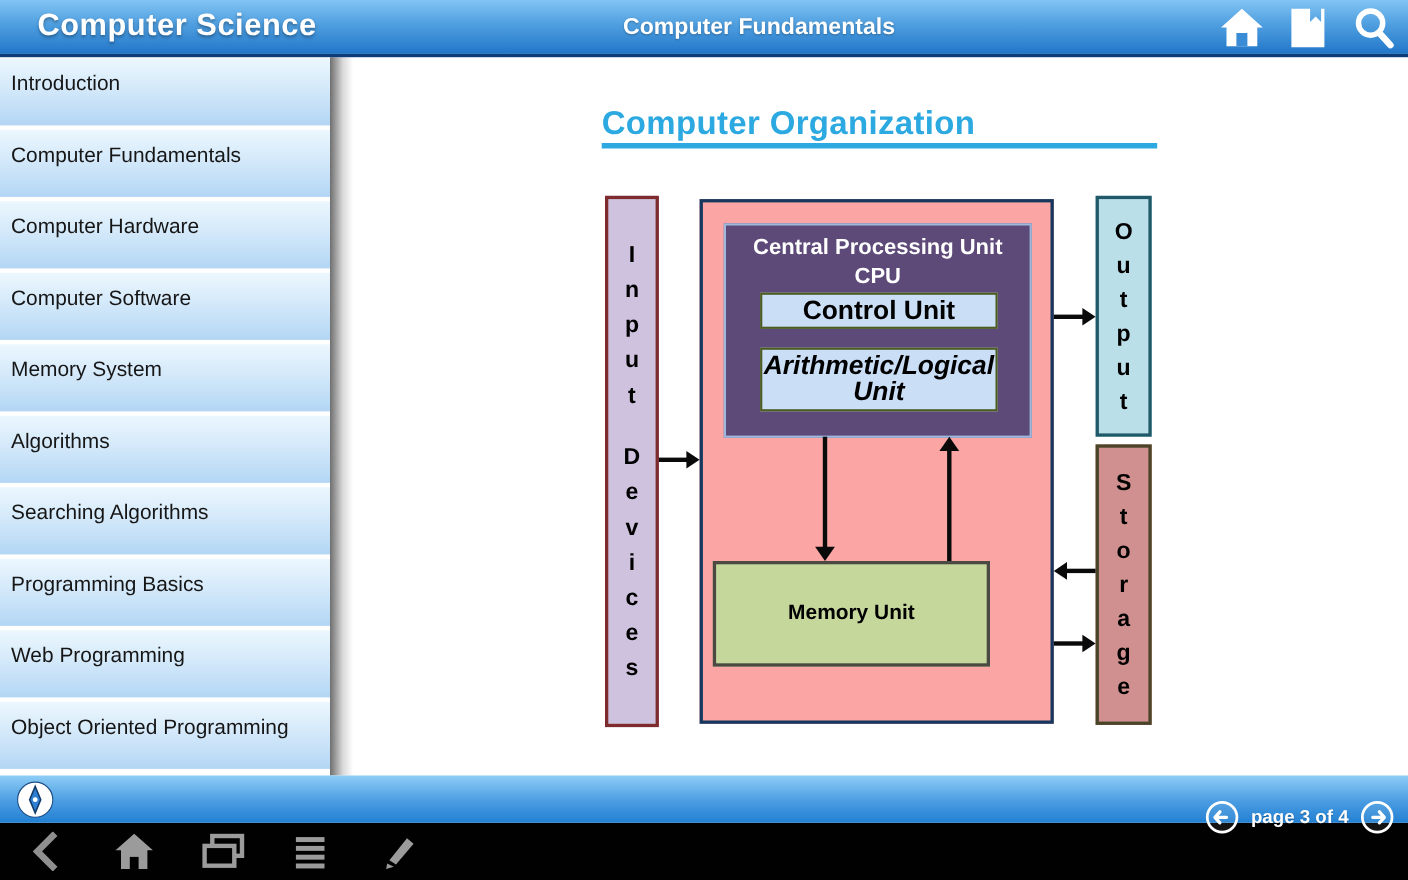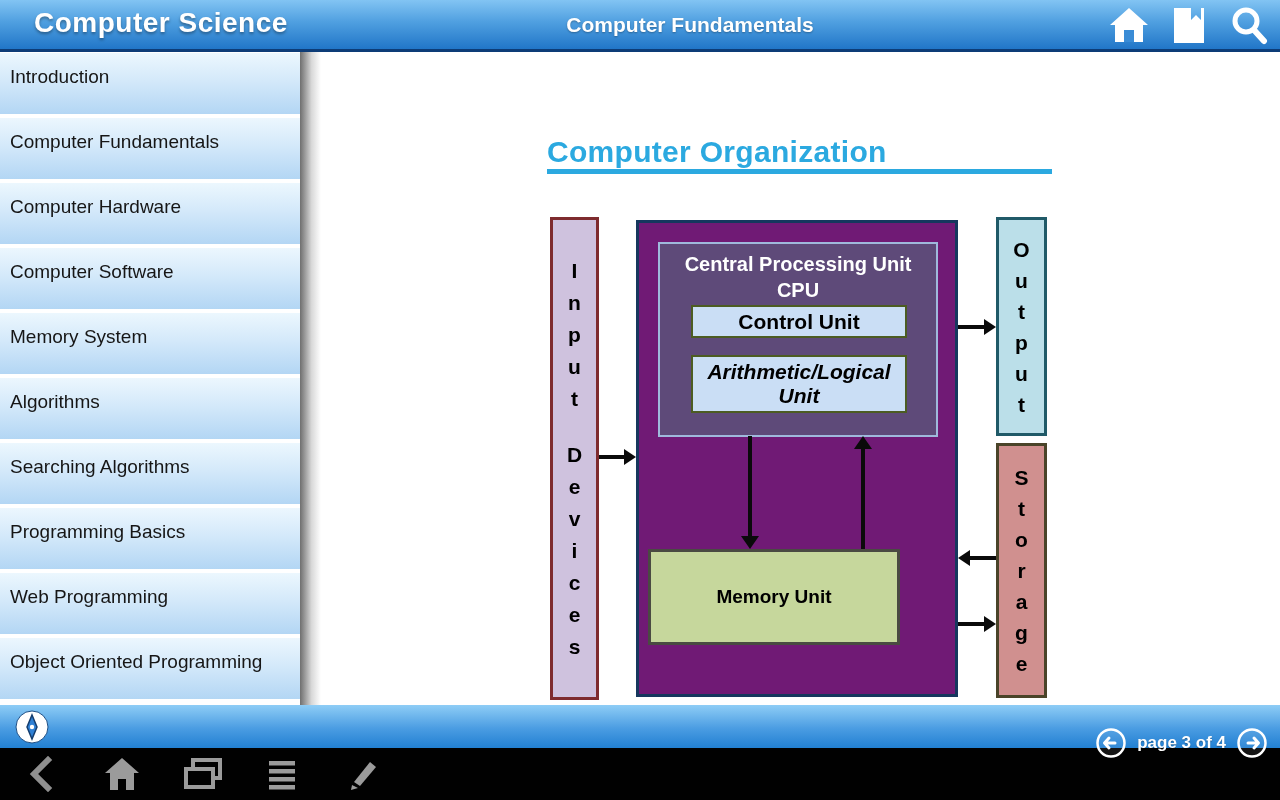--- a/index.html
+++ b/index.html
@@ -37,42 +37,42 @@
     background:linear-gradient(180deg,#ecf7fe 0%,#d4e9fa 45%,#b3d6f4 100%);
     font-size:19px;color:#161616;padding:13px 6px 0 10px;cursor:pointer;
     white-space:nowrap;overflow:hidden;
   }
   .side-shadow{
     position:absolute;left:300px;top:52px;width:21px;height:653px;z-index:6;
     background:linear-gradient(90deg,#6f6f6f 0%,#9e9e9e 25%,#d8d8d8 55%,#ffffff 100%);
   }
 
   
-  .content{position:absolute;left:321px;top:52px;width:959px;height:653px;background:#fff;margin-top:39px;}
+  .content{position:absolute;left:321px;top:52px;width:959px;height:653px;background:#fff;}
   .heading{
     position:absolute;left:226px;top:44px;font-size:30px;font-weight:bold;color:#2ba9e0;
     white-space:nowrap;letter-spacing:.3px;
   }
   .heading-rule{position:absolute;left:226px;top:78px;width:505px;height:5px;background:#2ba9e0;}
 
   
   .dbox{position:absolute;box-sizing:border-box;}
   .vbox{display:flex;align-items:center;justify-content:center;}
   .vlabel{font-weight:bold;color:#000;font-size:21px;}
   .vchar{height:var(--pitch,31px);line-height:var(--pitch,31px);text-align:center;}
   .vgap{height:24px;}
 
   .input-box{left:229px;top:126px;width:49px;height:483px;background:#cfc2de;border:3px solid #7e2b2e;}
-  .cpu-container{left:315px;top:129px;width:322px;height:477px;background:#701a75;border:3px solid #16375e;}
+  .cpu-container{left:315px;top:129px;width:322px;height:477px;background:#fca5a5;border:3px solid #16375e;}
   .cpu-inner{position:absolute;left:19px;top:19px;width:280px;height:195px;background:#5e4a79;border:2px solid #9fb9dc;box-sizing:border-box;}
   .cpu-title{margin-top:7px;text-align:center;color:#fff;font-weight:bold;font-size:20px;line-height:26px;}
   .unit-box{
     position:absolute;left:31px;width:216px;background:#cadef5;border:2px solid #4c5c22;
     box-sizing:border-box;display:flex;align-items:center;justify-content:center;
-    font-weight:bold;font-size:21px;color:#000;text-align:center;line-height:24px;
+    font-weight:bold;font-size:24px;color:#000;text-align:center;line-height:24px;
   }
   .control-unit{top:61px;height:33px;}
   .alu-unit{top:111px;height:58px;padding:0 14px;font-style:italic;}
   .memory-box{
     left:327px;top:458px;width:252px;height:96px;background:#c6d79c;border:3px solid #4a4a42;
     display:flex;align-items:center;justify-content:center;font-weight:bold;font-size:19px;color:#000;
   }
   .output-box{left:675px;top:126px;width:51px;height:219px;background:#bbdfe9;border:3px solid #205a68;}
   .storage-box{left:675px;top:352px;width:51px;height:255px;background:#d0908f;border:3px solid #4a4429;}
 

